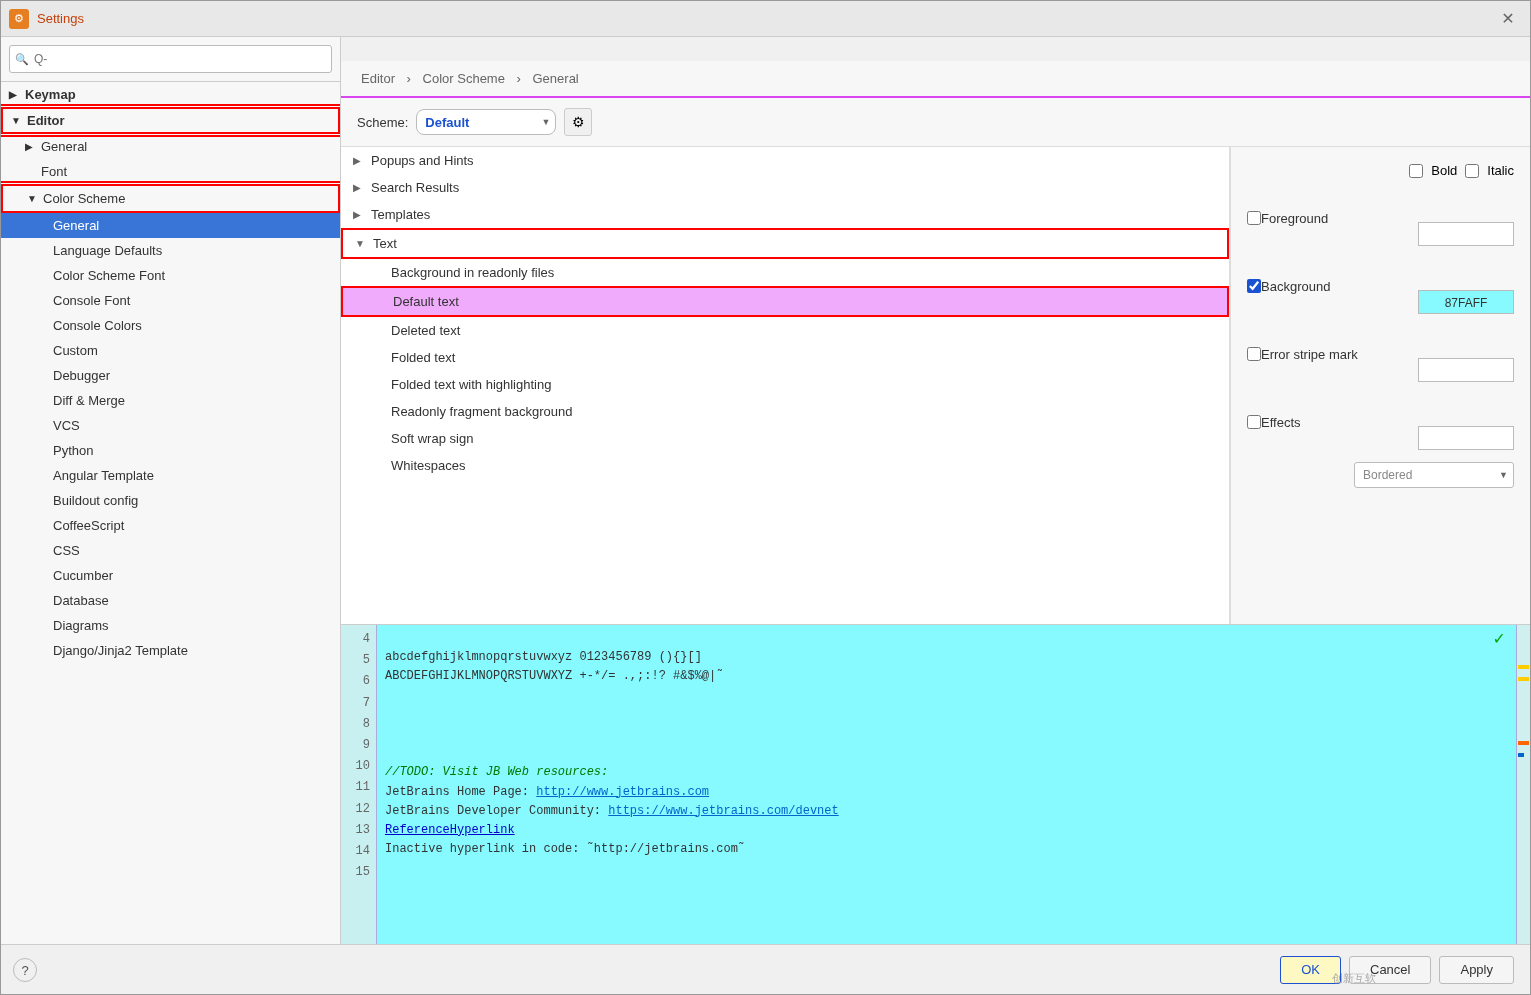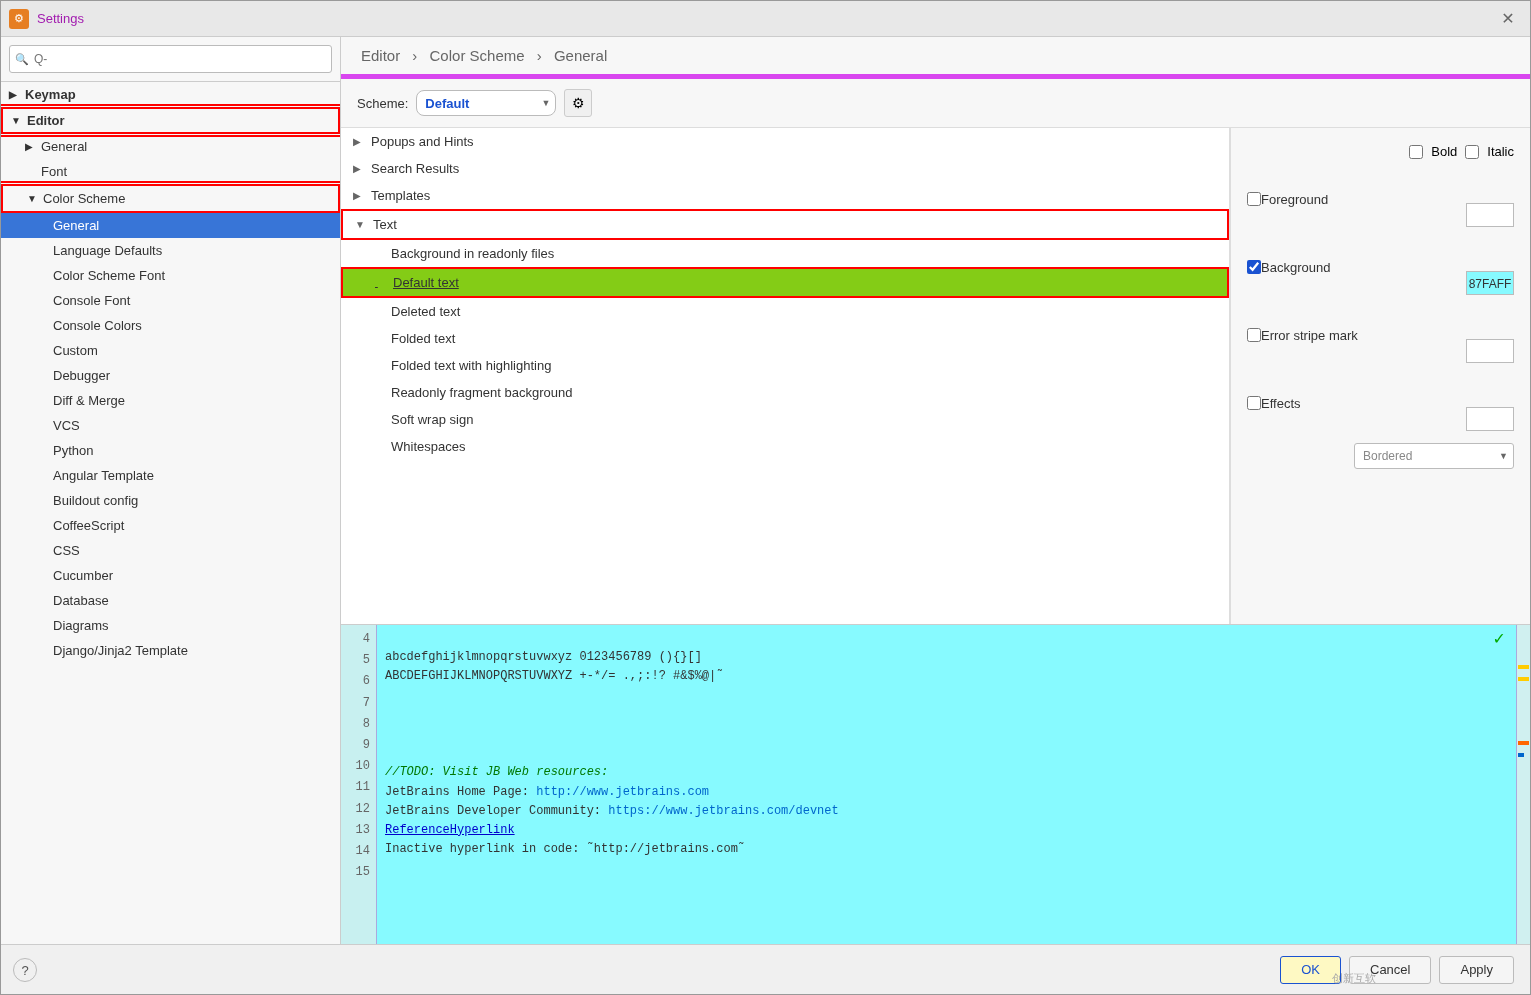--- a/index.html
+++ b/index.html
@@ -38,21 +38,21 @@
       border-radius: 3px;
       display: flex;
       align-items: center;
       justify-content: center;
       color: white;
       font-size: 11px;
     }
 
     .title-bar-title {
       font-size: 13px;
-      color: #a21caf;
+      color: #c2410c;
     }
 
     .title-bar-close {
       cursor: pointer;
       font-size: 16px;
       color: #666;
       width: 28px;
       height: 28px;
       display: flex;
       align-items: center;
@@ -134,23 +134,24 @@
     .right-panel {
       flex: 1;
       display: flex;
       flex-direction: column;
       overflow: hidden;
     }
 
     .breadcrumb-bar {
       padding: 10px 16px;
       color: #555;
-      font-size: 15px;
-      border-bottom: 5px solid #d946ef;
+      font-size: 13px;
+      border-bottom: 2px solid #d946ef;
       background: #f7f7f7;
+      margin-top: 24px;
     }
 
     .breadcrumb-bar span { color: #666; margin: 0 4px; }
 
     .scheme-bar {
       padding: 10px 16px;
       display: flex;
       align-items: center;
       gap: 8px;
       background: #f7f7f7;
@@ -220,21 +221,21 @@
     .tree-item {
       padding: 6px 12px;
       cursor: pointer;
       display: flex;
       align-items: center;
       gap: 4px;
       color: #333;
       font-size: 13px;
     }
 
-    .tree-item.selected { background: #84cc16; text-decoration: underline; }
+    .tree-item.selected { background: #f0abfc; }
 
     .tree-item.indented { padding-left: 32px; }
 
     .tree-expand {
       font-size: 10px;
       width: 14px;
       color: #666;
     }
 
     
@@ -261,21 +262,21 @@
     }
 
     .prop-row label {
       flex: 1;
       text-align: left;
       color: #333;
       min-width: 130px;
     }
 
     .color-box {
-      width: 48px;
+      width: 96px;
       height: 24px;
       border: 1px solid #bbb;
       background: white;
       font-size: 12px;
       text-align: center;
       line-height: 24px;
       display: inline-block;
       margin-top: 32px;
     }
 
@@ -352,21 +353,21 @@
       overflow-y: auto;
     }
 
     .code-line {
       line-height: 1.6;
       white-space: pre;
     }
 
     .code-line.empty { height: 1.6em; }
 
-    .link-text { color: #0066cc; }
+    .link-text { color: #0066cc; text-decoration: underline; }
     .italic-green { color: #007700; font-style: italic; }
     .ref-link { color: #0000cc; text-decoration: underline; }
 
     .preview-checkmark {
       position: absolute;
       top: 4px;
       right: 24px;
       color: #00aa00;
       font-size: 16px;
     }

